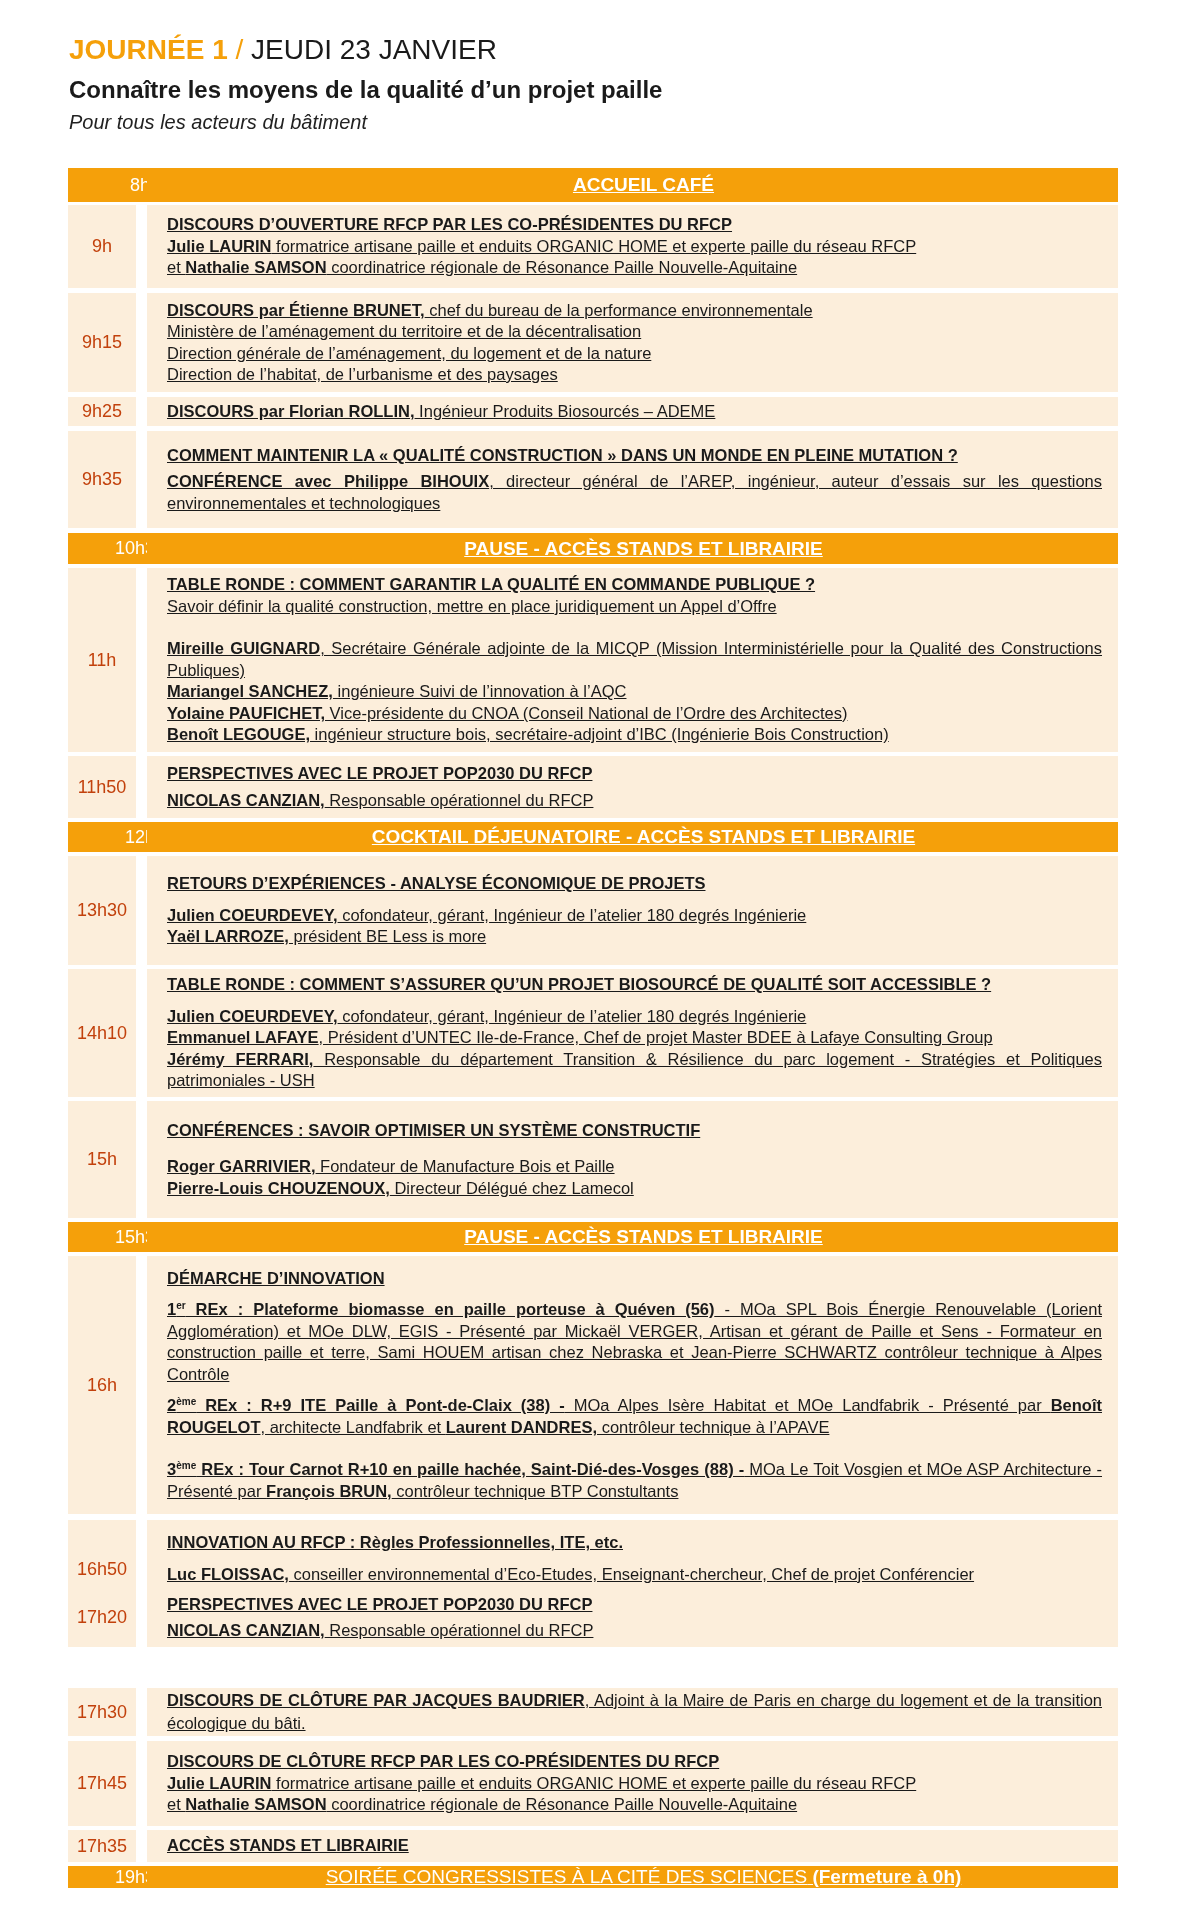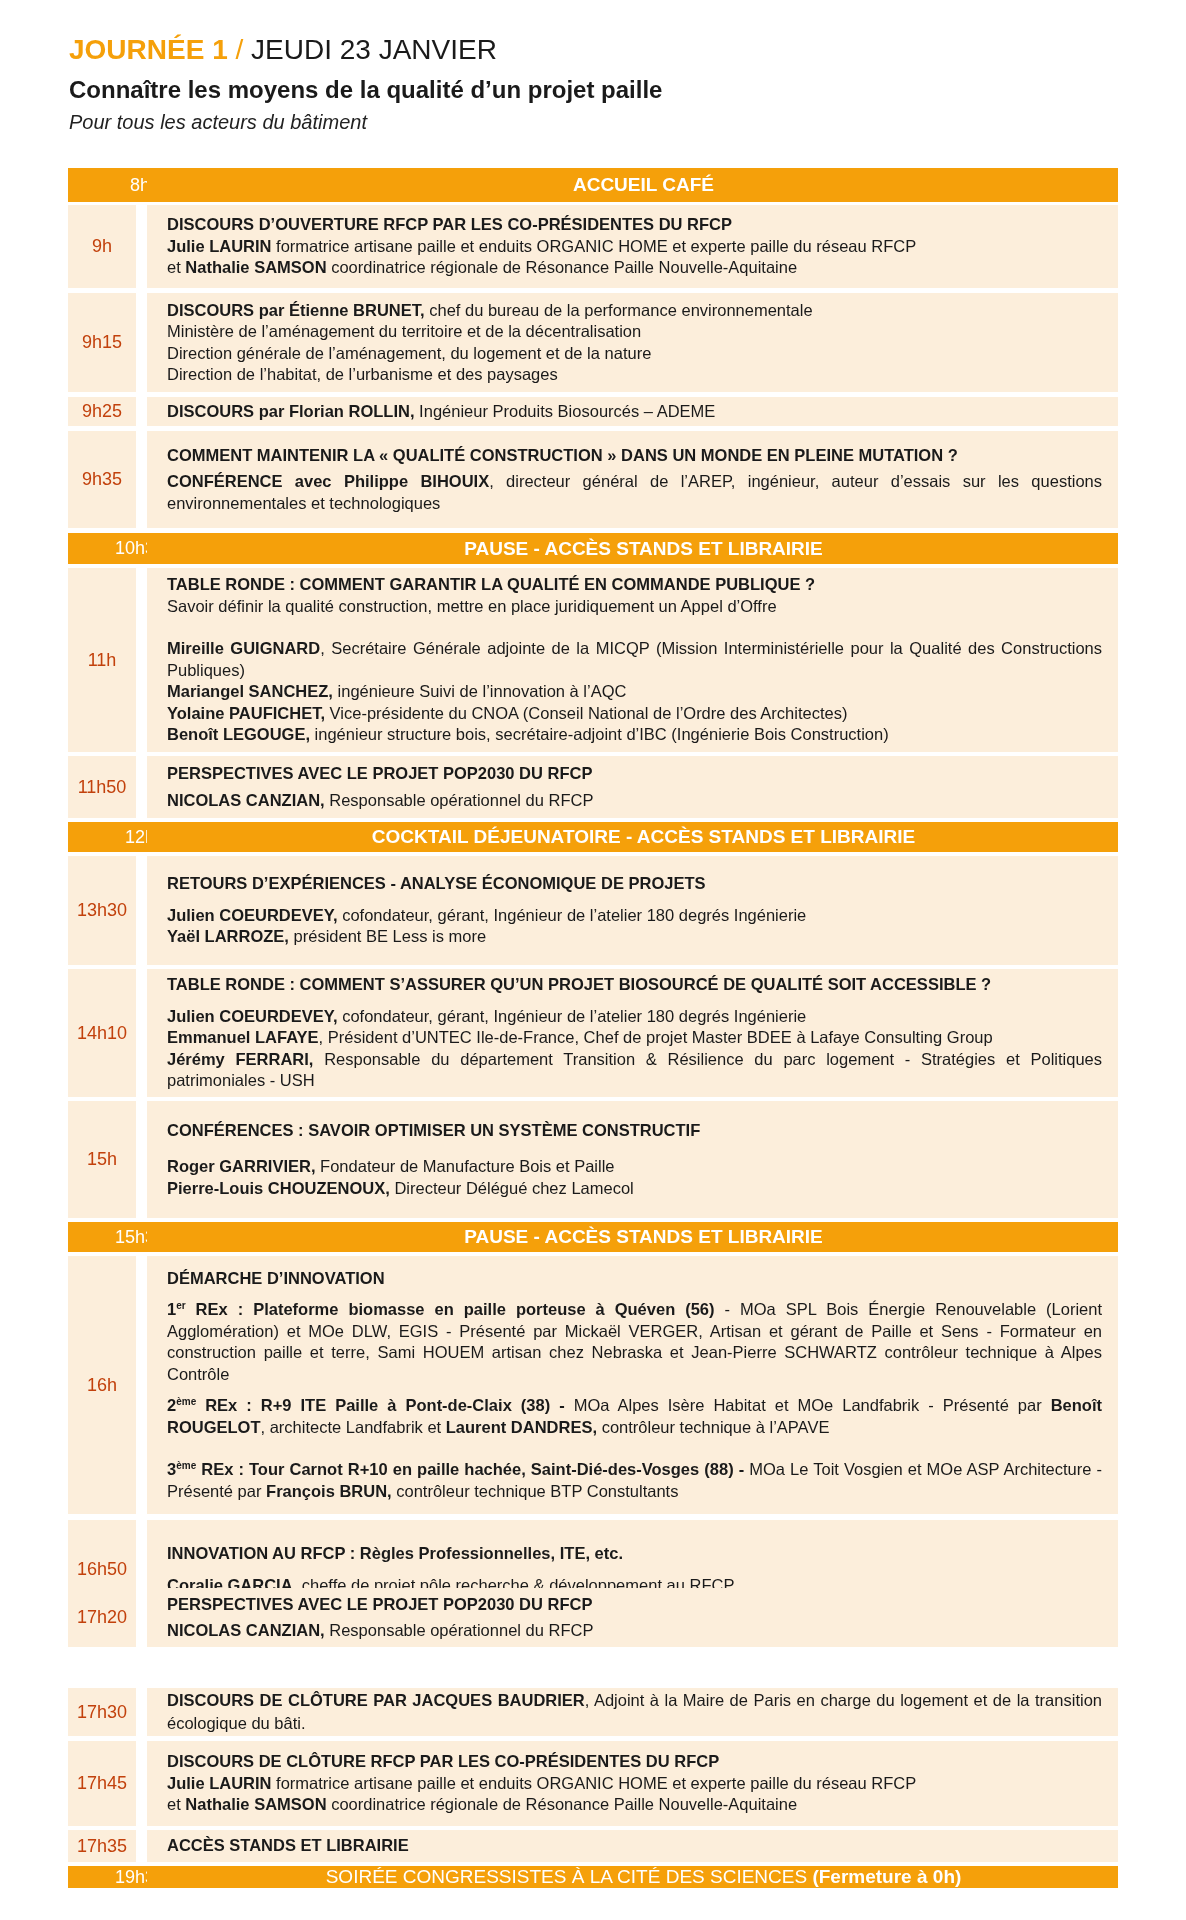--- a/index.html
+++ b/index.html
@@ -12,21 +12,21 @@
   .h-sub { top: 76px; font-size: 24px; font-weight: bold; white-space: nowrap; }
   .h-aud { top: 111px; font-size: 20px; font-style: italic; color: #222; white-space: nowrap; }
 
   .row { position: absolute; left: 68px; width: 1050px; }
   .time { position: absolute; left: 0; top: 0; bottom: 0; width: 68px;
           display: flex; align-items: center; justify-content: center;
           font-size: 18px; color: #c2410c; background: #FCEEDB; }
   .cell { position: absolute; left: 79px; top: 0; bottom: 0; right: 0; background: #FCEEDB;
           box-sizing: border-box; padding: 0 16px 0 20px;
           display: flex; flex-direction: column; justify-content: center;
-          font-size: 16.5px; line-height: 21.5px; }
+          font-size: 16.5px; line-height: 21.5px; text-decoration: underline; }
   .row.band .time, .row.band .cell { background: #F5A00A; color: #fff; padding-left: 38px; }
   .row.band .cell { align-items: center; font-weight: bold; font-size: 19px; }
   .row.band .time { font-size: 18px; }
   .t { font-weight: bold; }
   .gap { height: 10px; }
   .gap-s { height: 5px; }
   .just { text-align: justify; }
   b { font-weight: bold; }
   sup { font-size: 10px; line-height: 0; }
 </style>
@@ -166,20 +166,21 @@
     <div class="gap" style="height:21px"></div>
     <div class="just"><b><span>3</span><sup>ème</sup><span> REx : Tour Carnot R+10 en paille hachée, Saint-Dié-des-Vosges (88) -</span></b><span> MOa Le Toit Vosgien et MOe ASP Architecture - Présenté par </span><b>François BRUN,</b><span> contrôleur technique BTP Constultants</span></div>
   </div>
 </div>
 
 <div class="row" style="top:1520px;height:99px;">
   <div class="time">16h50</div>
   <div class="cell">
     <div class="t">INNOVATION AU RFCP : Règles Professionnelles, ITE, etc.</div>
     <div class="gap"></div>
+    <div><b>Luc FLOISSAC,</b><span> conseiller environnemental d’Eco-Etudes, Enseignant-chercheur, Chef de projet Conférencier</span></div>
     <div><b>Coralie GARCIA,</b><span> cheffe de projet pôle recherche &amp; développement au RFCP</span></div>
   </div>
 </div>
 
 <div class="row" style="top:1588px;height:59px;">
   <div class="time">17h20</div>
   <div class="cell">
     <div class="t">PERSPECTIVES AVEC LE PROJET POP2030 DU RFCP</div>
     <div class="gap-s"></div>
     <div><b>NICOLAS CANZIAN,</b><span> Responsable opérationnel du RFCP</span></div>

